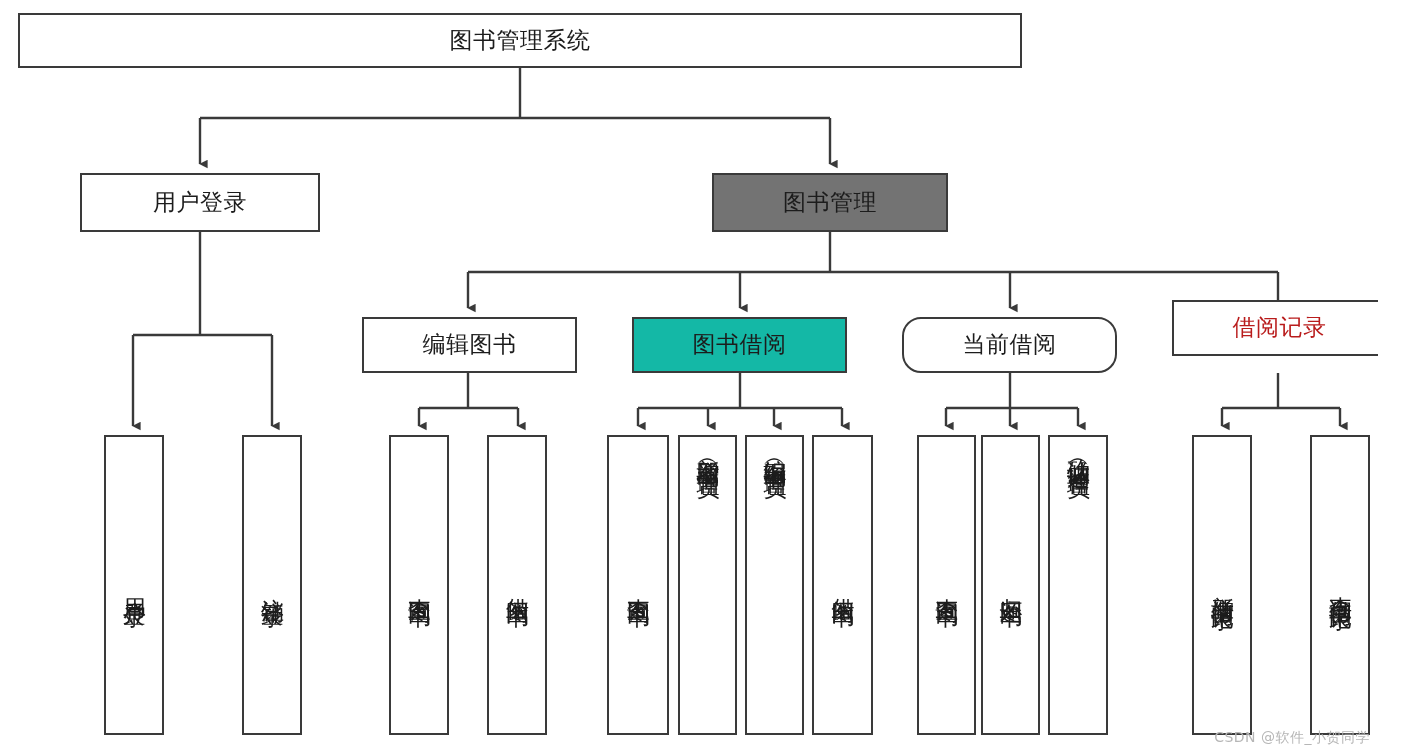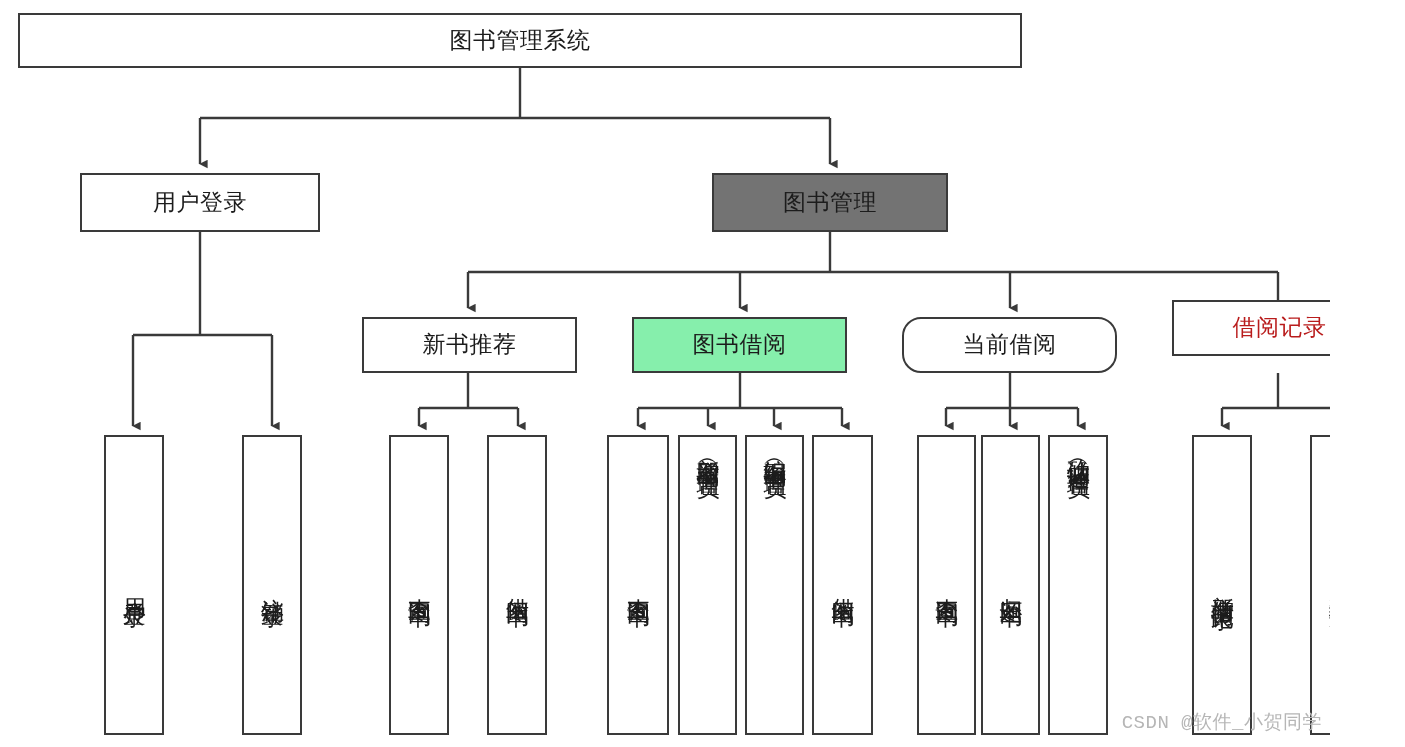--- a/index.html
+++ b/index.html
@@ -10,20 +10,21 @@
   }
   body {
     font-family: "DejaVu Sans", "Liberation Sans", sans-serif;
   }
   #diagram-root {
     position: relative;
     width: 1330px;
     height: 747px;
     background: #ffffff;
     overflow: hidden;
+    padding-left: 48px;
   }
   #svg-connectors {
     position: absolute;
     left: 0;
     top: 0;
     width: 1405px;
     height: 747px;
     pointer-events: none;
   }
   .node {
@@ -54,27 +55,26 @@
   .node.vert.toptext {
     justify-content: flex-start;
   }
   .node-label {
     display: block;
     white-space: pre-line;
   }
   #watermark {
     position: absolute;
     right: 8px;
-    bottom: 12px;
-    font-size: 19px;
+    bottom: 0;
+    font-size: 14px;
     color: #b6b6b6;
     z-index: 5;
     white-space: nowrap;
     letter-spacing: 0.5px;
-    font-family: Liberation Mono, monospace;
   }
 </style>
 </head>
 <body>
 
 <div id="diagram-root">
 
   <svg id="svg-connectors" viewBox="0 0 1405 747" xmlns="http://www.w3.org/2000/svg">
     <defs>
       <marker id="arrowhead" markerWidth="9" markerHeight="9" refX="4.2" refY="7.6" orient="auto" markerUnits="userSpaceOnUse">
@@ -130,23 +130,23 @@
   </div>
 
   <div class="node horiz" id="node-l2-0" style="left: 80px; top: 173px; width: 240px; height: 59px; border-color: rgb(58, 58, 58); background: rgb(255, 255, 255); color: rgb(28, 28, 28);">
     <span class="node-label">用户登录</span>
   </div>
   <div class="node horiz" id="node-l2-1" style="left: 712px; top: 173px; width: 236px; height: 59px; border-color: rgb(58, 58, 58); background: #737373; color: rgb(28, 28, 28);">
     <span class="node-label">图书管理</span>
   </div>
 
   <div class="node horiz" id="node-l3-0" style="left: 362px; top: 317px; width: 215px; height: 56px; border-color: rgb(58, 58, 58); background: rgb(255, 255, 255); color: rgb(28, 28, 28);">
-    <span class="node-label">新书推荐</span>
+    <span class="node-label">编辑图书</span>
   </div>
-  <div class="node horiz" id="node-l3-1" style="left: 632px; top: 317px; width: 215px; height: 56px; border-color: rgb(58, 58, 58); background: #86efac; color: rgb(28, 28, 28);">
+  <div class="node horiz" id="node-l3-1" style="left: 632px; top: 317px; width: 215px; height: 56px; border-color: rgb(58, 58, 58); background: #14b8a6; color: rgb(28, 28, 28);">
     <span class="node-label">图书借阅</span>
   </div>
   <div class="node horiz" id="node-l3-2" style="left: 902px; top: 317px; width: 215px; height: 56px; border-color: rgb(58, 58, 58); background: rgb(255, 255, 255); color: rgb(28, 28, 28); border-radius: 19px;">
     <span class="node-label">当前借阅</span>
   </div>
   <div class="node horiz" id="node-l3-3" style="left: 1172px; top: 300px; width: 215px; height: 56px; border-color: rgb(58, 58, 58); background: rgb(255, 255, 255); color: #b91c1c;">
     <span class="node-label">借阅记录</span>
   </div>
 
   <div class="node vert" id="leaf-0" style="left: 104px; top: 435px; width: 60px; height: 300px; border-color: rgb(58, 58, 58); background: rgb(255, 255, 255); color: rgb(28, 28, 28);">

